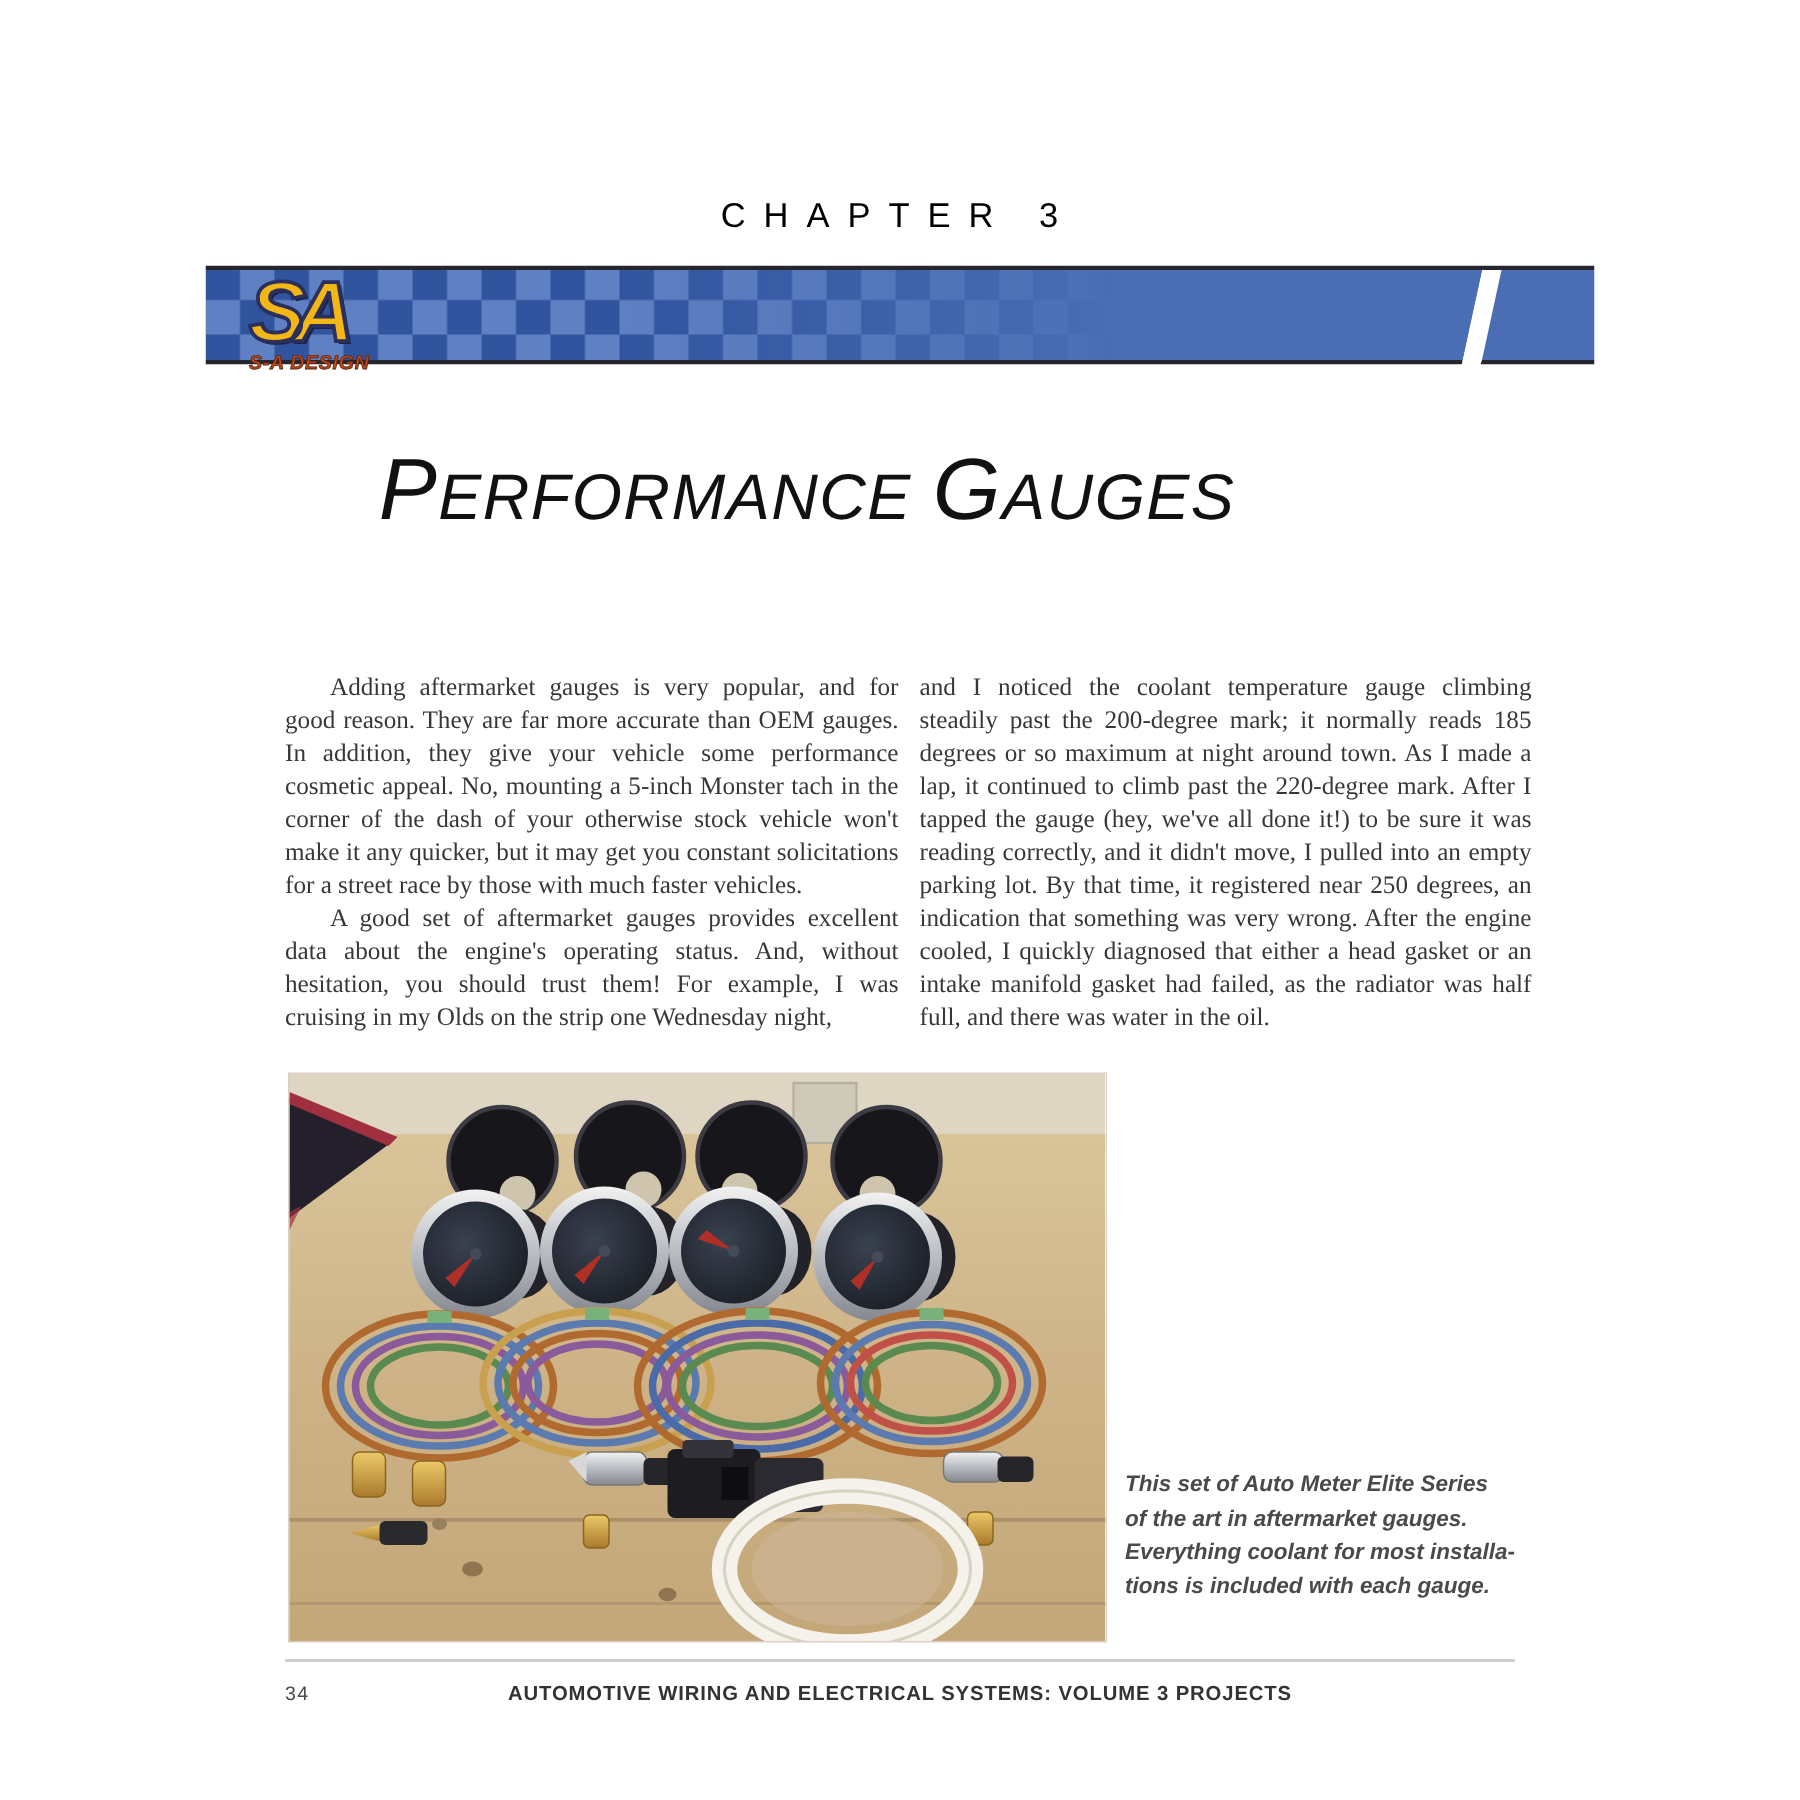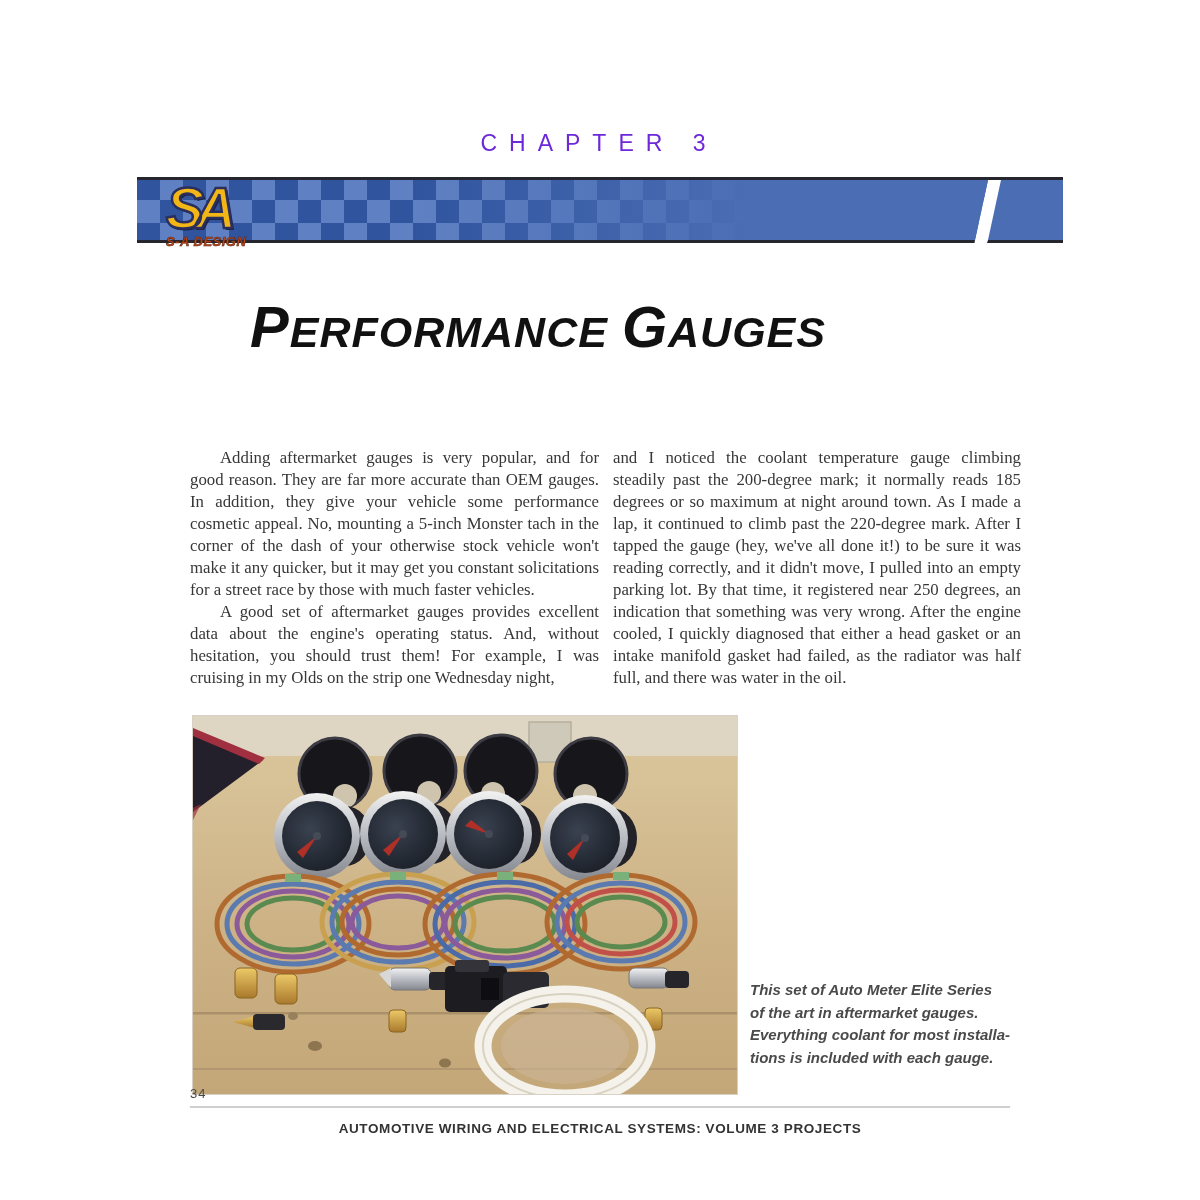--- a/index.html
+++ b/index.html
@@ -10,21 +10,21 @@
     position:relative;
     overflow:hidden;
   }
   .abs { position:absolute; }
 
   
   .chapter-label {
     top:130px; left:0; width:1174px;
     text-align:center;
     font-size:23px; letter-spacing:12px;
-    color:#6d28d9; font-weight:400;padding-left:24px;
+    color:#000000; font-weight:400;padding-left:24px;
   }
 
   
   .banner-wrap { left:137px; top:177px; width:926px; height:66px; }
 
   
   .sa-logo { left:166px; top:180px; width:130px; height:86px; }
   .sa-monogram {
     font-size:57px; font-weight:bold; font-style:italic;
     letter-spacing:-9px; line-height:56px;
@@ -36,21 +36,21 @@
   .sa-brand {
     display:block; margin-top:-2px;
     font-size:13px; font-weight:bold; font-style:italic;
     color:#c0491a; letter-spacing:0.5px;
     -webkit-text-stroke:0.6px #5e2410;
   }
 
   
   .page-title {
     top:293px; left:0; width:1076px; text-align:center;
-    font-style:italic; font-weight:bold; color:#111;
+    font-style:italic; font-weight:normal; color:#111;
     white-space:nowrap; letter-spacing:1px;
   }
   .page-title .big   { font-size:58px; }
   .page-title .small { font-size:43px; }
   .page-title .gap   { display:inline-block; width:14px; }
 
   
   .article { left:190px; top:447px; width:831px; }
   .col { position:absolute; top:0; }
   .col-left  { left:0;   width:409px; }
@@ -69,21 +69,21 @@
   
   .caption {
     left:750px; top:979px; width:272px;
     font-size:15px; font-weight:bold; font-style:italic;
     color:#4a4a4a; line-height:22.5px;
   }
 
   
   .footer-rule { left:190px; top:1106px; width:820px; height:2px; background:#cfcfcf; }
   .footer-page {
-    left:190px; top:1086px; font-size:13px; color:#4a4a4a; letter-spacing:1px;
+    left:190px; top:1121px; font-size:13px; color:#4a4a4a; letter-spacing:1px;
   }
   .footer-title {
     left:190px; top:1121px; width:820px; text-align:center;
     font-size:13.5px; font-weight:bold; color:#333;
     letter-spacing:0.6px;
   }
 </style>
 </head>
 <body>
 

